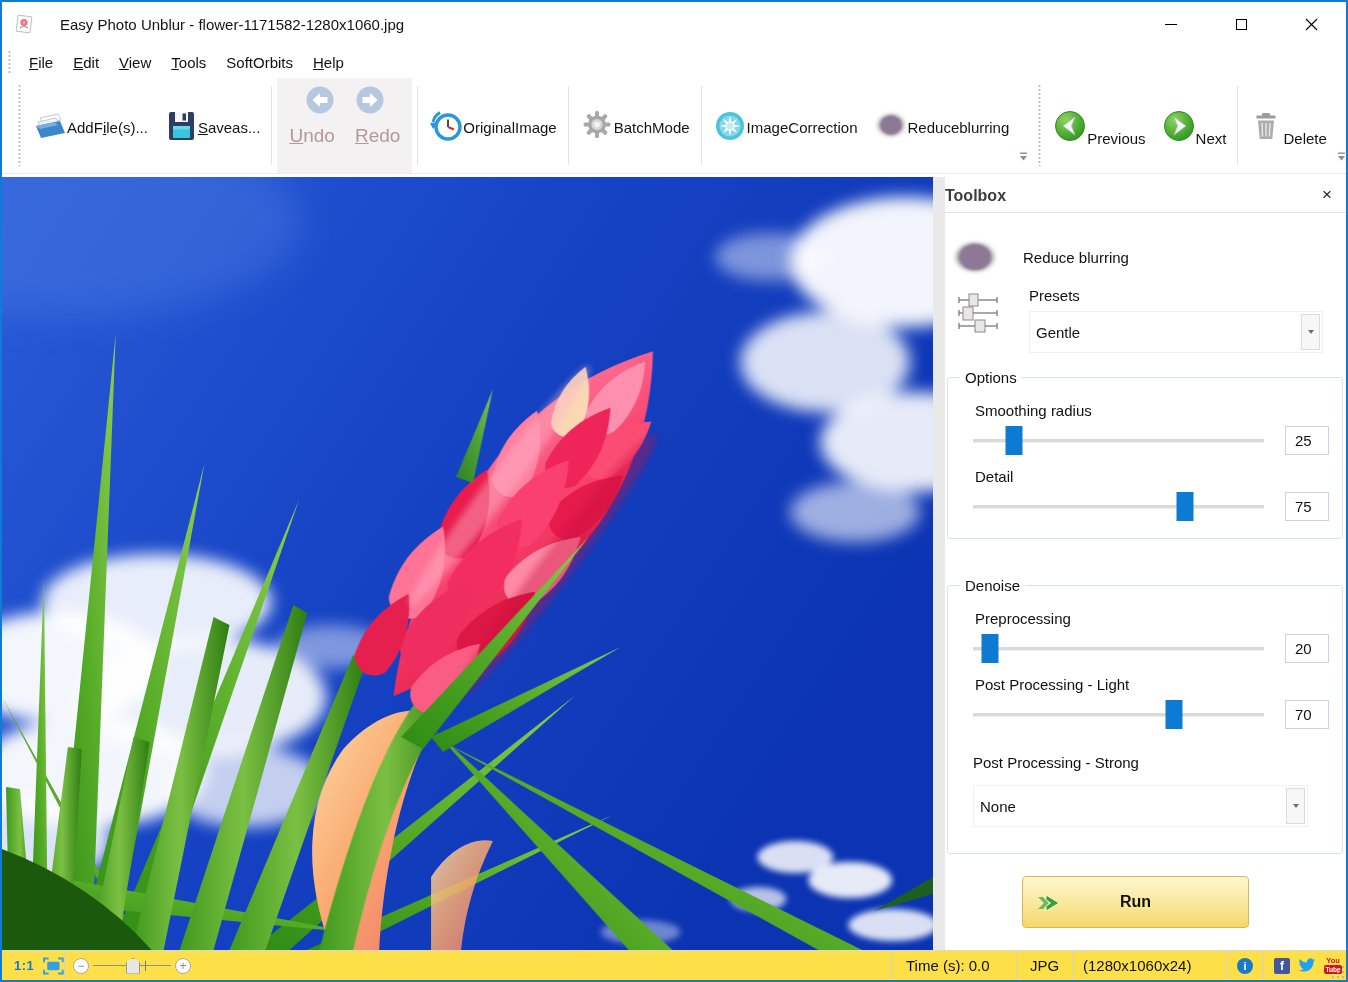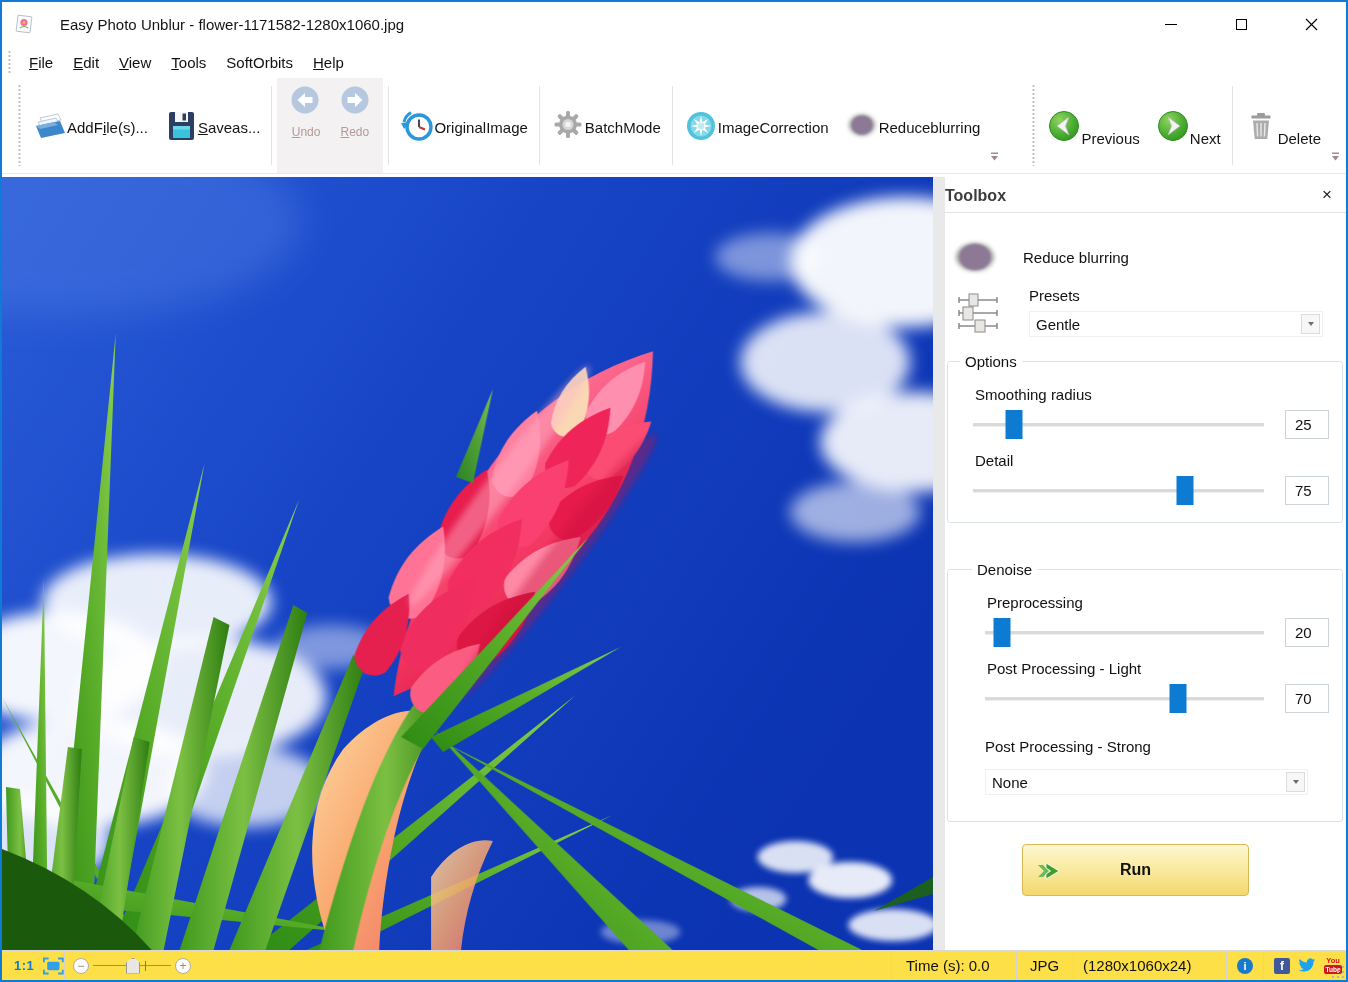--- a/index.html
+++ b/index.html
@@ -30,21 +30,21 @@
   .toolbar .grip { height:82px; margin:6px 4px 0 16px; }
   .tb-group-right .grip { margin-left:4px; }
   .tbtn { display:flex; flex-direction:row; align-items:center; padding:6px 8px 2px; font-size:15px; color:#141414; line-height:1.3; text-align:center; }
   .tbtn .ticon { width:34px; height:34px; margin-bottom:3px; }
   .tbtn.single { justify-content:flex-start; }
   .tbtn.single .tlabel { margin-top:22px; }
   .tsep { width:1px; background:#e3e3e3; margin:8px 3px; }
   .disabled-group { background:#f3f1f1; display:flex; flex-direction:column; align-items:center; padding:6px 12px 2px; margin:0 2px; }
   .dg-icons { display:flex; gap:18px; }
   .dg-icons .ticon { width:32px; height:32px; }
-  .dg-labels { display:flex; gap:20px; margin-top:9px; font-size:12px; color:#b4989a;align-items:flex-end; }
+  .dg-labels { display:flex; gap:20px; margin-top:9px; font-size:19px; color:#b4989a;align-items:flex-end; }
   .overflow { align-self:flex-end; margin:0 6px 8px 2px; }
 
   
   .main { position:absolute; top:175px; left:0; right:0; bottom:30px; display:flex; }
   .photo-pane { width:931px; height:100%; }
   .photo-pane svg { display:block; width:100%; height:100%; }
   .splitter { width:12px; background:#e9e9e9; }
   .toolbox { flex:1; background:#fff; display:flex; flex-direction:column; overflow:hidden; }
 
   .tbx-header { height:36px; display:flex; align-items:center; justify-content:space-between; border-bottom:1px solid #e3e3e3; padding:0 10px 0 0; }
@@ -52,29 +52,29 @@
   .tbx-close { font-size:17px; color:#222; line-height:1; padding:2px 4px; font-weight:400; }
 
   .tool-row { margin-top:26px; display:flex; align-items:center; }
   .tool-row .blur-icon { margin-left:7px; }
   .tool-row .tool-label { margin-left:25px; font-size:15px; color:#111; }
 
   .presets-row { margin-top:12px; display:flex; }
   .presets-icon { margin-left:10px; margin-top:4px; }
   .presets-col { margin-left:28px; flex:1; }
   .presets-caption { font-size:15px; color:#111; }
-  .combo { position:relative; margin-top:7px; height:26px; width:294px; background:#fff; border:1px solid #f0f0f0; display:flex; align-items:center; }
+  .combo { position:relative; margin-top:7px; height:42px; width:294px; background:#fff; border:1px solid #f0f0f0; display:flex; align-items:center; }
   .combo-value { padding-left:6px; font-size:15px; color:#111; }
   .dd-btn { position:absolute; right:2px; top:2px; bottom:2px; width:19px; background:#f7f7f7; border:1px solid #dcdcdc; display:flex; align-items:center; justify-content:center; }
   .tri-down { width:0; height:0; border-left:3.5px solid transparent; border-right:3.5px solid transparent; border-top:4.5px solid #6e6e6e; }
 
   fieldset { border:1px solid #dbe3ea; border-radius:3px; margin:0 3px 0 2px; padding:4px 13px 16px 0; }
   fieldset legend { margin-left:12px; padding:0 5px; font-size:15px; color:#111; }
   .fs-options { margin-top:16px; }
-  .fs-denoise { margin-top:38px; padding-bottom:26px;padding-left:12px; }
+  .fs-denoise { margin-top:38px; padding-bottom:26px; }
 
   .slider-block { margin:12px 0 0 25px; }
   .slider-block .s-label { font-size:15px; color:#111; margin-left:2px; }
   .slider-row { display:flex; align-items:flex-start; margin-top:7px; height:30px; }
   .track-wrap { position:relative; flex:1; height:30px; margin-right:21px; }
   .track { position:absolute; top:13px; left:0; right:0; height:4px; background:#dadada; border-bottom:1px solid #efefef; }
   .thumb { position:absolute; top:0; width:17px; height:29px; background:#0e7bd2; transform:translateX(-50%); }
   .value-box { width:44px; height:29px; border:1px solid #ccd4da; background:#fff; font-size:15px; color:#111; display:flex; align-items:center; padding-left:9px; flex:none; }
 
   .strong-label { margin:24px 0 0 25px; font-size:15px; color:#111; }

